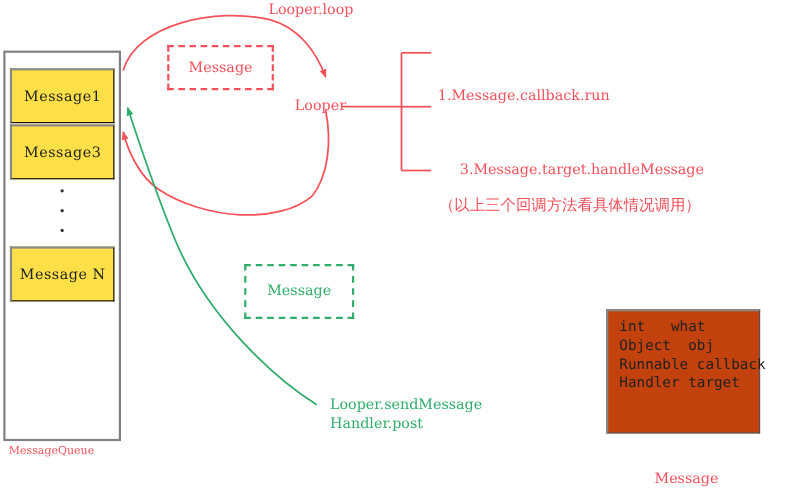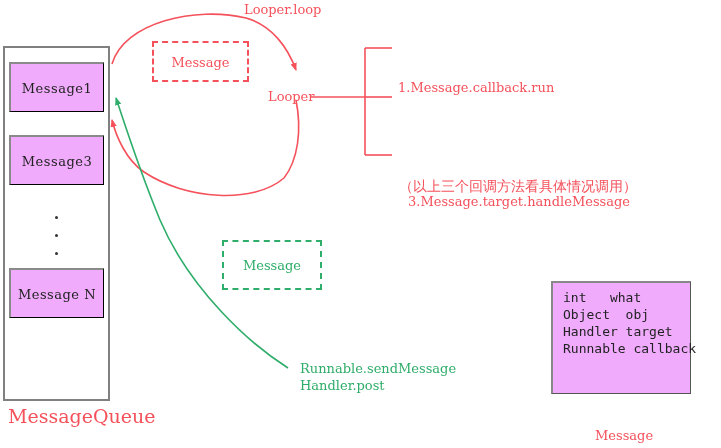--- a/index.html
+++ b/index.html
@@ -34,22 +34,22 @@
     width: 96px;
   }
   .mq-box {
     position: relative;
     width: 95px;
     height: 50px;
     border: 1px solid #000000;
     border-top: 2px solid #8a8a8a;
     border-left: 2px solid #8a8a8a;
     box-sizing: border-box;
-    margin-bottom: 23px;
-    background: #f0abfc;
+    margin-bottom: 1px;
+    background: #fde047;
   }
   .mq-box span {
     position: absolute;
     left: 0;
     right: 0;
     top: 50%;
     transform: translateY(-50%);
     text-align: center;
     font-size: 13px;
     color: #222222;
@@ -70,21 +70,21 @@
     border-radius: 50%;
   }
   .mq-dots i:nth-child(1) { top: 8px; }
   .mq-dots i:nth-child(2) { top: 26px; }
   .mq-dots i:nth-child(3) { top: 44px; }
 
   .label-mq {
     position: absolute;
     left: 8px;
     top: 405px;
-    font-size: 19px;
+    font-size: 10px;
     color: #f4515b;
     font-family: "DejaVu Serif", "Liberation Serif", serif;
   }
 
   
   .red-txt {
     position: absolute;
     color: #f4515b;
     font-size: 13px;
     font-family: "DejaVu Serif", "Liberation Serif", serif;
@@ -136,21 +136,21 @@
   .struct-box {
     position: absolute;
     left: 551px;
     top: 281px;
     width: 140px;
     height: 113px;
     border: 1px solid #555555;
     border-top: 2px solid #888888;
     border-left: 2px solid #888888;
     box-sizing: border-box;
-    background: #f0abfc;
+    background: #c2410c;
     padding: 6px 0 0 10px;
   }
   .struct-box div {
     font-size: 13px;
     line-height: 17px;
     color: #222222;
     font-family: "DejaVu Sans Mono", "Liberation Mono", monospace;
     white-space: pre;
   }
   .label-struct {
@@ -220,31 +220,31 @@
 
   <div class="red-txt" style="left:232px; top:2px;margin-left:12px;">Looper.loop</div>
 
   <div class="dashed-box" id="msg-box-red">
     <span>Message</span>
   </div>
 
   <div class="red-txt" style="left:268px; top:89px;">Looper</div>
 
   <div class="red-txt" style="left:398px; top:40px;margin-top:40px;">1.Message.callback.run</div>
-  <div class="red-txt" style="left:408px; top:147px;margin-top:47px;">3.Message.target.handleMessage</div>
+  <div class="red-txt" style="left:418px; top:147px;">3.Message.target.handleMessage</div>
   <div class="cn-txt" style="left:399px; top:178px;">（以上三个回调方法看具体情况调用）</div>
 
   <div class="dashed-box" id="msg-box-green">
     <span>Message</span>
   </div>
 
-  <div class="green-txt" style="left:300px; top:361px;">Runnable.sendMessage</div>
+  <div class="green-txt" style="left:300px; top:361px;">Looper.sendMessage</div>
   <div class="green-txt" style="left:300px; top:378px;">Handler.post</div>
 
   <div class="struct-box">
     <div>int   what</div>
     <div>Object  obj</div>
+    <div>Runnable callback</div>
     <div>Handler target</div>
-    <div>Runnable callback</div>
   </div>
   <div class="label-struct">Message</div>
 
 </div>
 
 </body></html>

